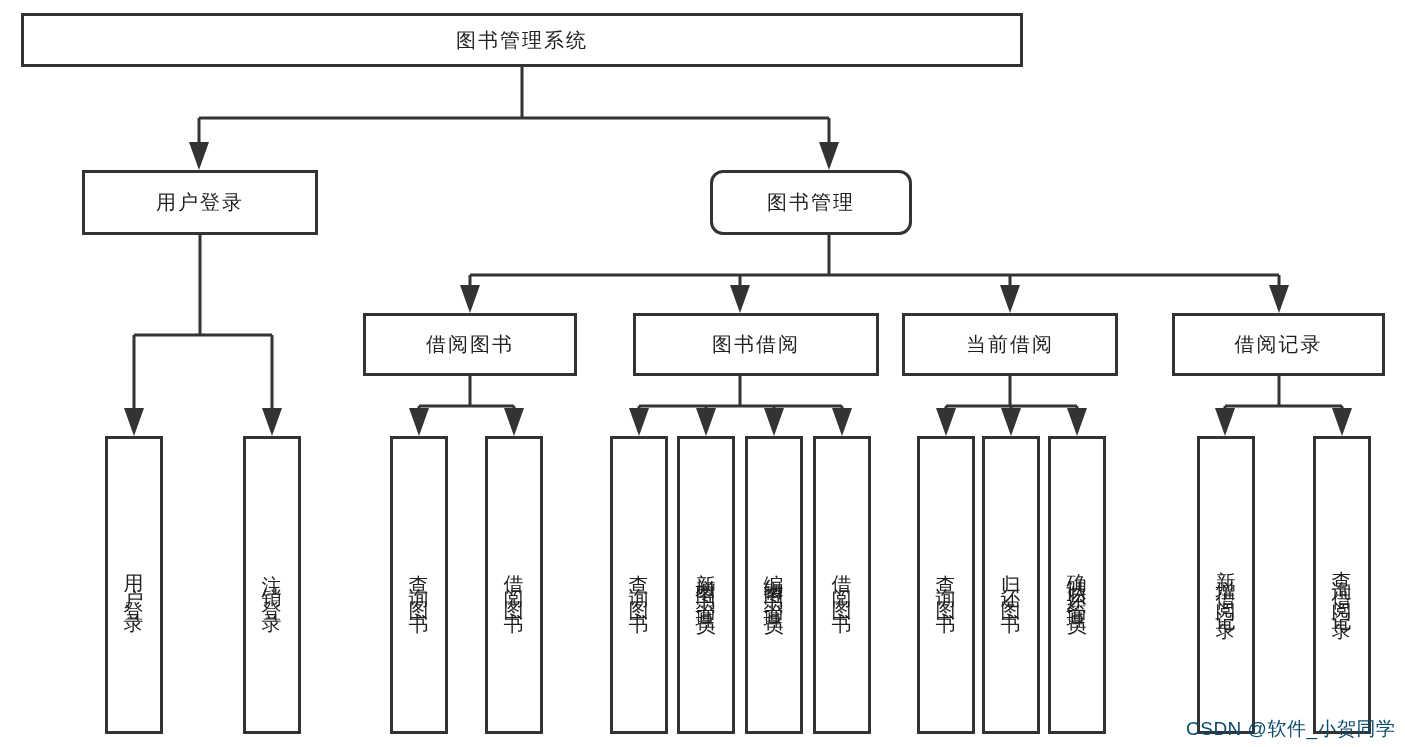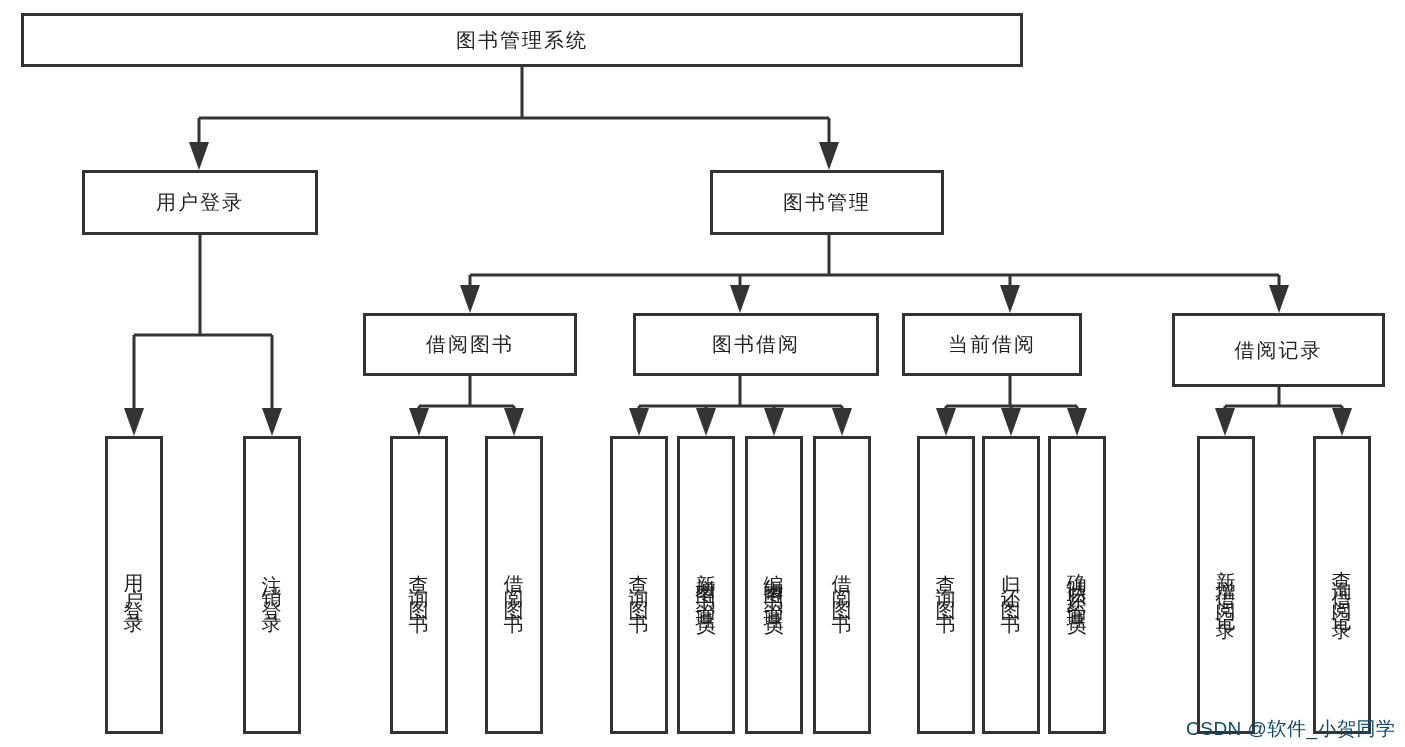--- a/index.html
+++ b/index.html
@@ -89,34 +89,34 @@
     </g>
   </svg>
 
   <div class="node node-h" style="left:21px; top:13px; width:1002px; height:54px;">
     <span>图书管理系统</span>
   </div>
 
   <div class="node node-h" style="left:82px; top:170px; width:236px; height:65px;">
     <span>用户登录</span>
   </div>
-  <div class="node node-h" style="left:710px; top:170px; width:234px; height:65px;">
+  <div class="node node-h" style="left:710px; top:170px; width:202px; height:65px;border-radius:13px;">
     <span>图书管理</span>
   </div>
 
   <div class="node node-h" style="left:363px; top:313px; width:214px; height:63px;">
     <span>借阅图书</span>
   </div>
   <div class="node node-h" style="left:633px; top:313px; width:246px; height:63px;">
     <span>图书借阅</span>
   </div>
-  <div class="node node-h" style="left:902px; top:313px; width:180px; height:63px;">
+  <div class="node node-h" style="left:902px; top:313px; width:216px; height:63px;">
     <span>当前借阅</span>
   </div>
-  <div class="node node-h" style="left:1172px; top:313px; width:213px; height:74px;">
+  <div class="node node-h" style="left:1172px; top:313px; width:213px; height:63px;">
     <span>借阅记录</span>
   </div>
 
   <div class="node node-v sp-lg" style="left:105px;">
     <span class="vtext">用户登录</span>
   </div>
   <div class="node node-v sp-lg" style="left:243px;">
     <span class="vtext">注销登录</span>
   </div>
 

